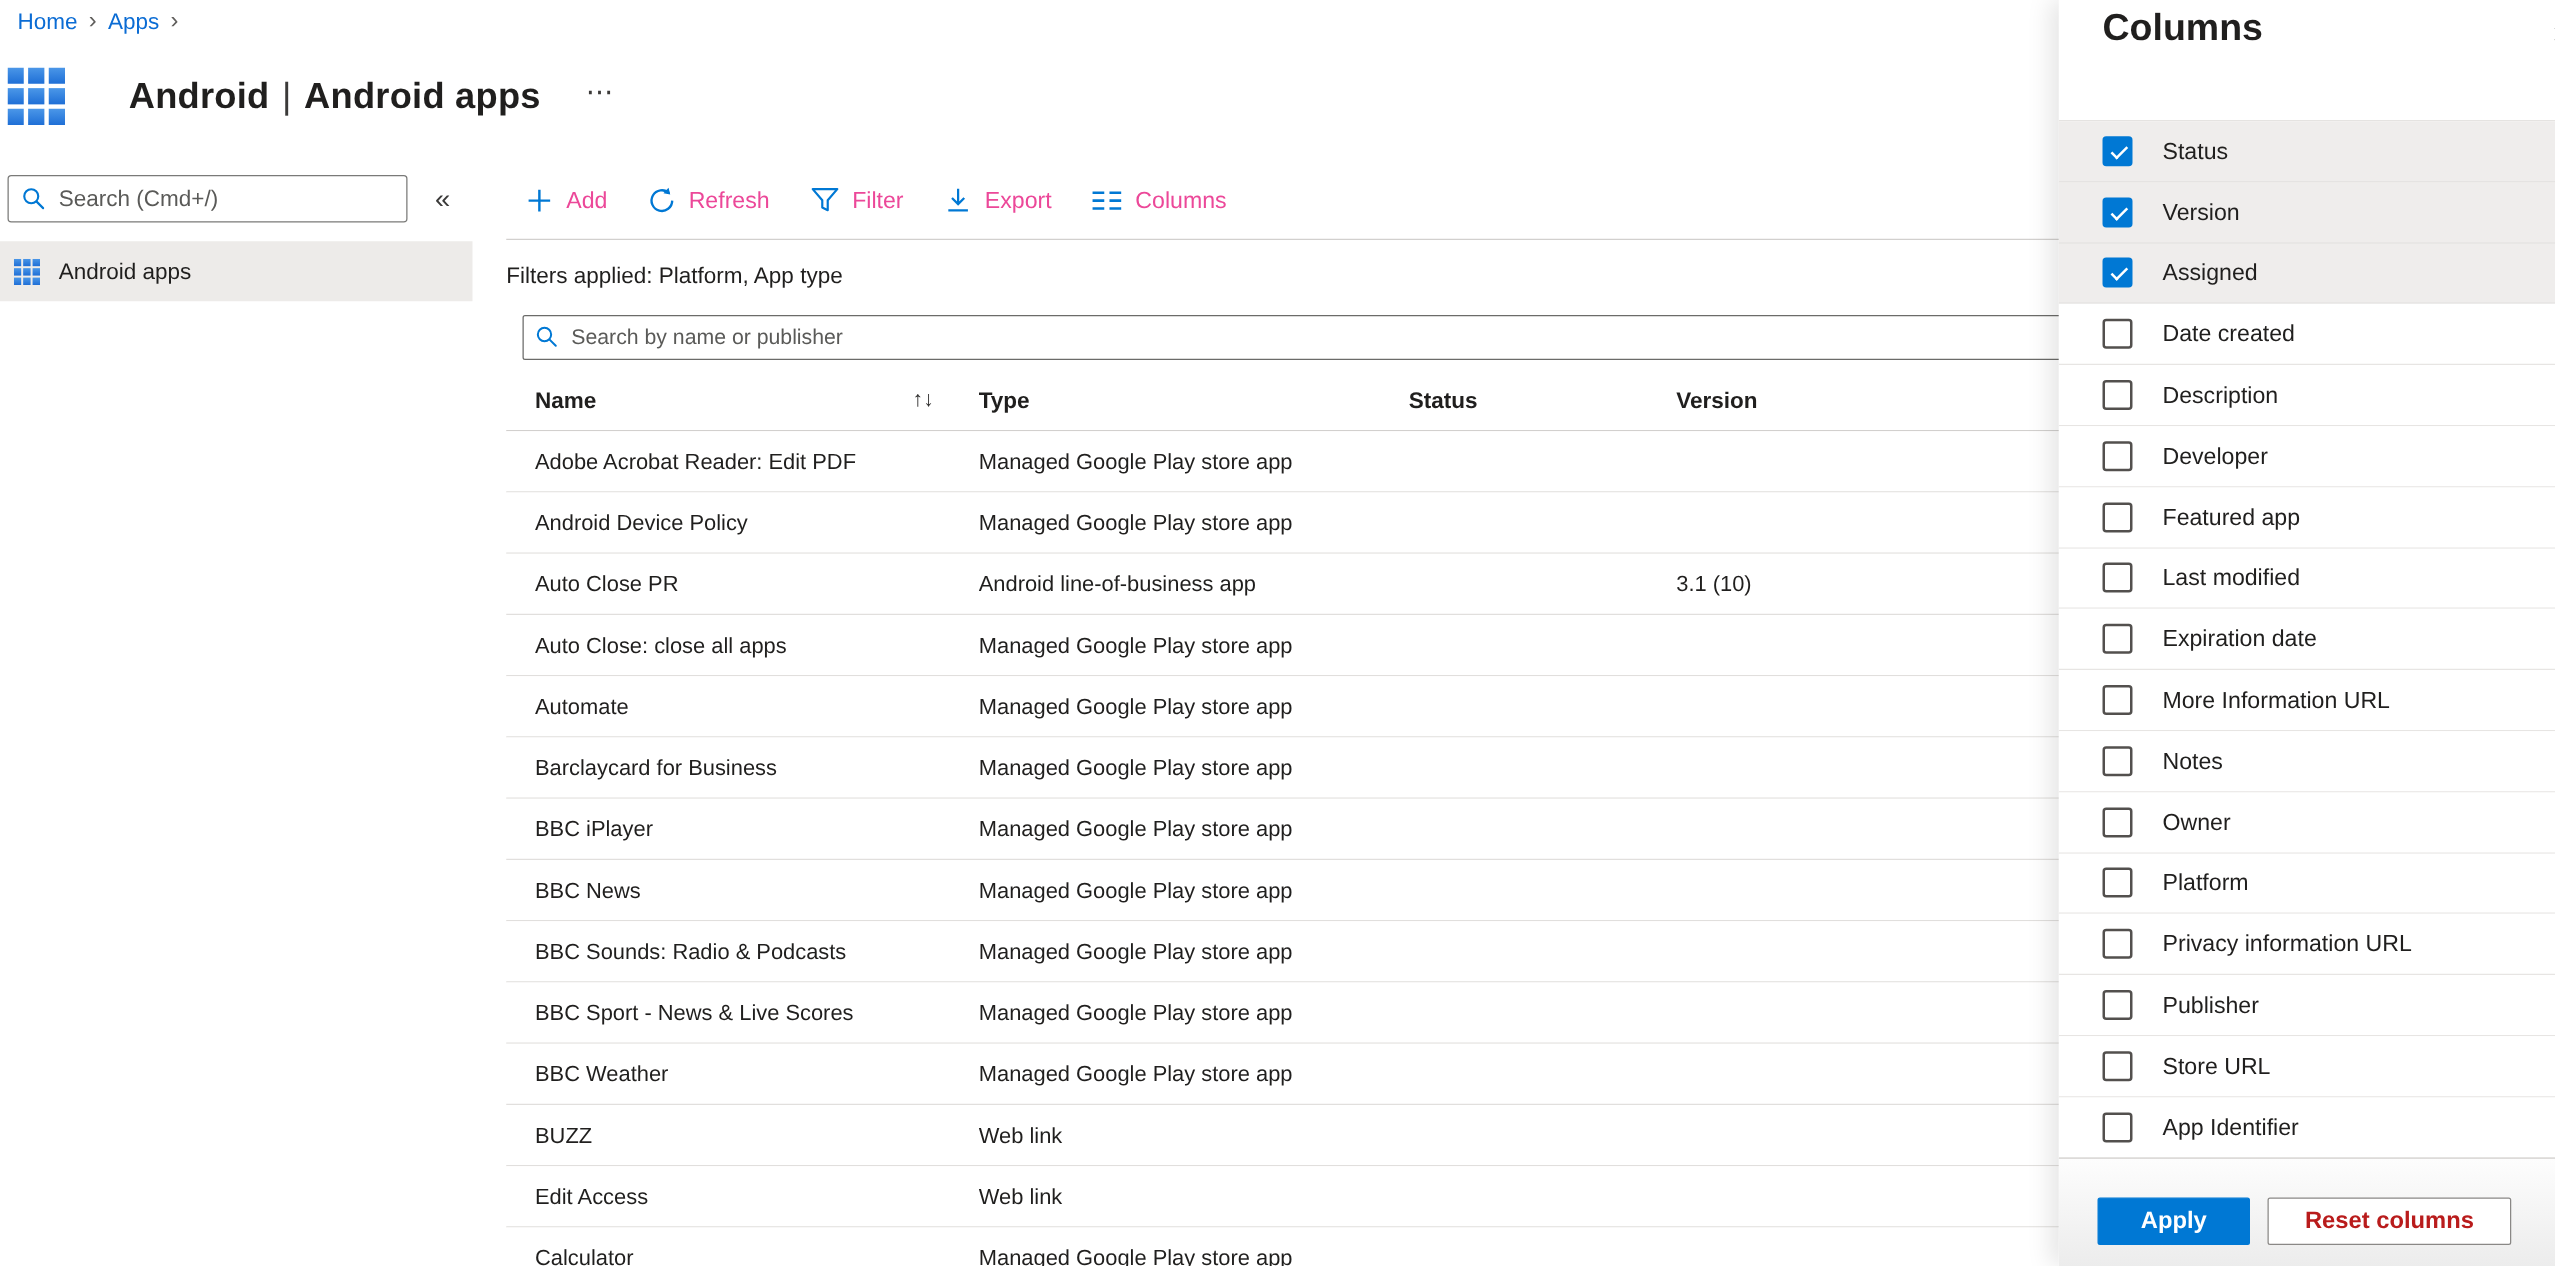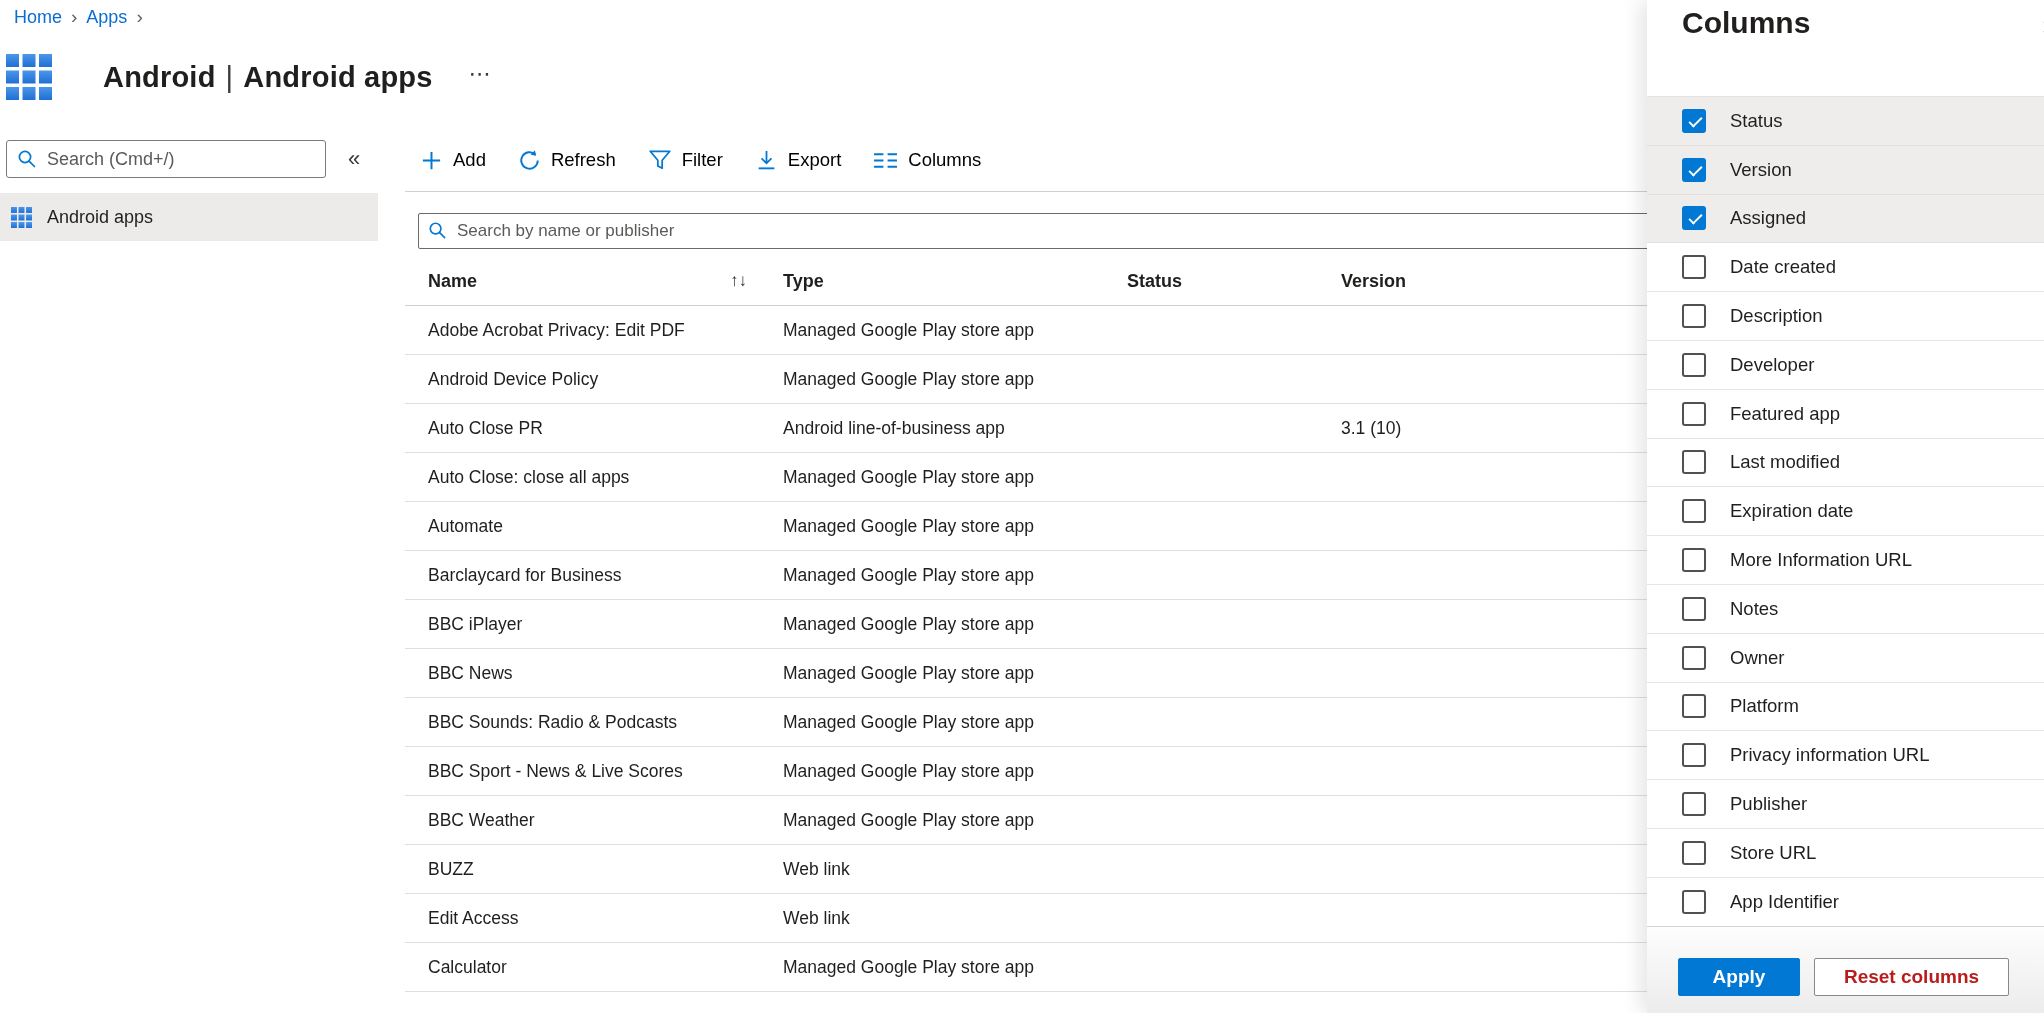--- a/index.html
+++ b/index.html
@@ -34,21 +34,21 @@
   .side-search input::placeholder, .list-search input::placeholder { color:#5a5a58; opacity:1; }
   .search-glyph { position:absolute; left:11px; top:9px; width:20px; height:20px; }
   .collapse-btn { margin-left:22px; font-size:22px; color:#3b3a39; cursor:pointer; line-height:1; }
   .nav-item { margin-top:15px; height:48px; background:#edebe9; display:flex; align-items:center; gap:15px; padding-left:11px; width:378px; cursor:pointer; }
   .grid-icon-sm { width:21px; height:21px; }
   .nav-item-label { font-size:18px; }
 
   
   .main { position:absolute; left:405px; top:134px; width:1255px; }
   .toolbar { display:flex; align-items:center; gap:32px; height:52px; padding-left:15px; }
-  .tb-btn { display:flex; align-items:center; gap:10px; font-size:18.5px; color:#000000; cursor:pointer; }
+  .tb-btn { display:flex; align-items:center; gap:10px; font-size:18.5px; color:#ec4899; cursor:pointer; }
   .tb-btn svg { display:block; }
   .toolbar-divider { border:none; border-top:1px solid #d2d0ce; margin-top:5px; }
   .filters-text { margin-top:17px; font-size:18px; line-height:22px; }
   .list-search { position:relative; margin-top:21px; height:36px;margin-left:13px; }
   .list-search input { height:36px; font-size:17px; border:1px solid #6b6b69; padding-left:38px; border-radius:2px; }
   .list-search .search-glyph { top:8px; left:10px; width:19px; height:19px; }
 
   .table { margin-top:8px; }
   .t-header, .t-row { display:grid; grid-template-columns:355px 344px 214px 1fr; align-items:center; padding-left:23px; }
   .t-header { height:49px; font-weight:700; font-size:18px; border-bottom:1px solid #d2d0ce; }
@@ -172,20 +172,21 @@
         <svg width="25" height="19" viewBox="0 0 24 18">
             <g stroke="#0078d4" stroke-width="2">
               <path d="M1 3h9M14 3h9M1 9h9M14 9h9M1 15h9M14 15h9"></path>
             </g>
           </svg>
         <span>Columns</span>
       </div>
     </div>
     <hr class="toolbar-divider">
 
+    <div class="filters-text">Filters applied: Platform, App type</div>
 
     <div class="list-search">
       <svg class="search-glyph">
           <use href="#searchIcon"></use>
         </svg>
       <input type="text" placeholder="Search by name or publisher" style="">
     </div>
 
     <div class="table">
       <div class="t-header">
@@ -193,21 +194,21 @@
           <span>Name</span>
           <span class="sort-icon">↑↓</span>
         </div>
         <div>Type</div>
         <div>Status</div>
         <div>Version</div>
       </div>
       <div class="t-body">
 
           <div class="t-row">
-            <div class="cell">Adobe Acrobat Privacy: Edit PDF</div>
+            <div class="cell">Adobe Acrobat Reader: Edit PDF</div>
             <div class="cell">Managed Google Play store app</div>
             <div class="cell"></div>
             <div class="cell"></div>
           </div>
 
           <div class="t-row">
             <div class="cell">Android Device Policy</div>
             <div class="cell">Managed Google Play store app</div>
             <div class="cell"></div>
             <div class="cell"></div>

